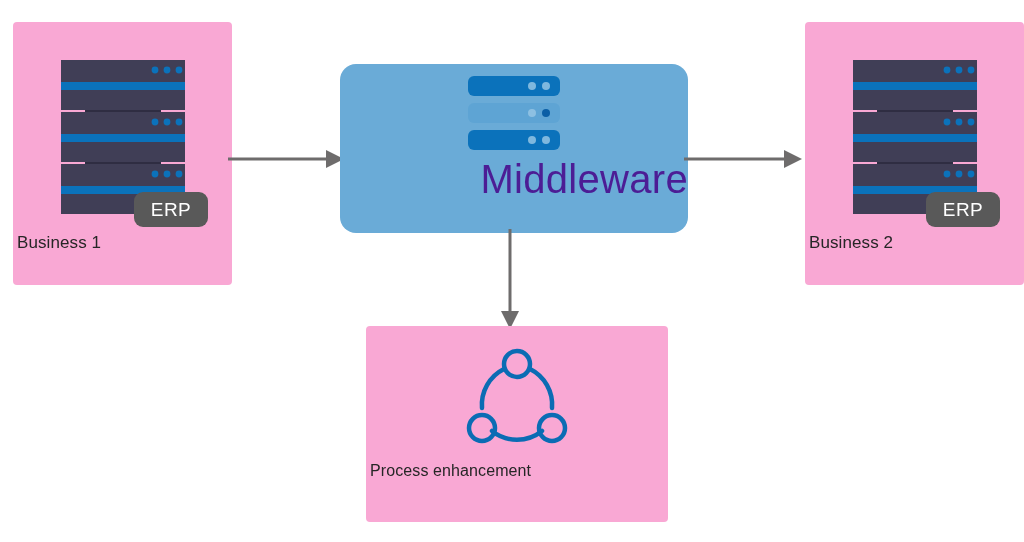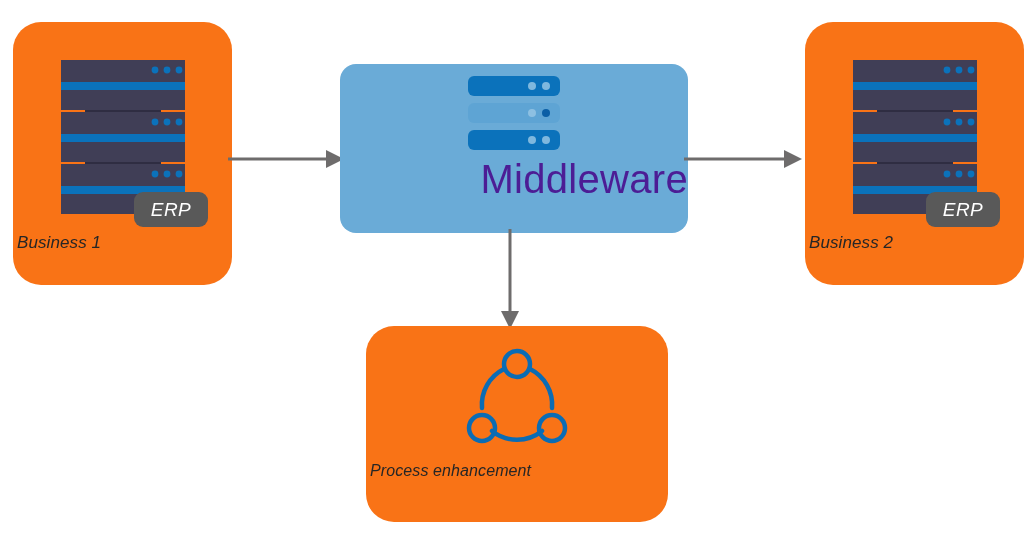--- a/index.html
+++ b/index.html
@@ -18,24 +18,23 @@
   .stage {
     position: absolute;
     inset: 0;
     width: 1024px;
     height: 542px;
   }
 
   
   .card {
     position: absolute;
-    background: #f97316;
-    border-radius: 28px;
+    background: #f9a8d4;
+    border-radius: 4px;
     box-sizing: border-box;
-    font-style: italic;
   }
   #card-business-1 { left: 13px;  top: 22px;  width: 219px; height: 263px; }
   #card-business-2 { left: 805px; top: 22px;  width: 219px; height: 263px; }
   #card-process    { left: 366px; top: 326px; width: 302px; height: 196px; }
 
   .card-label {
     position: absolute;
     left: 4px;
     width: 100%;
     color: #262626;

